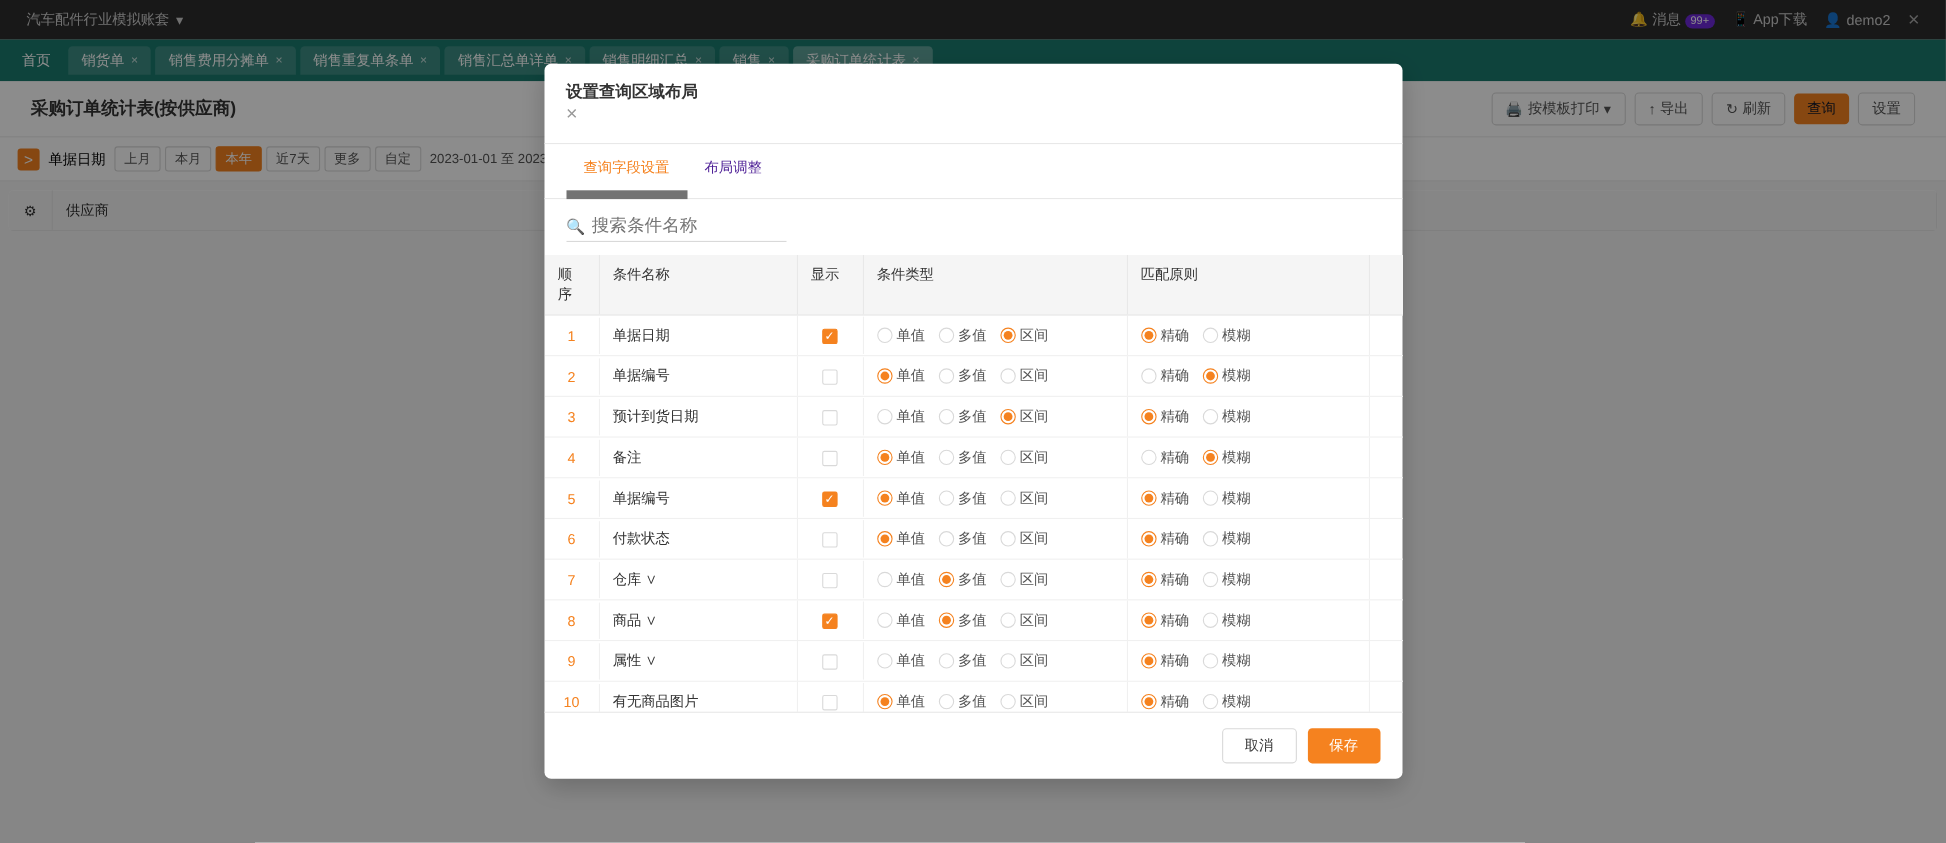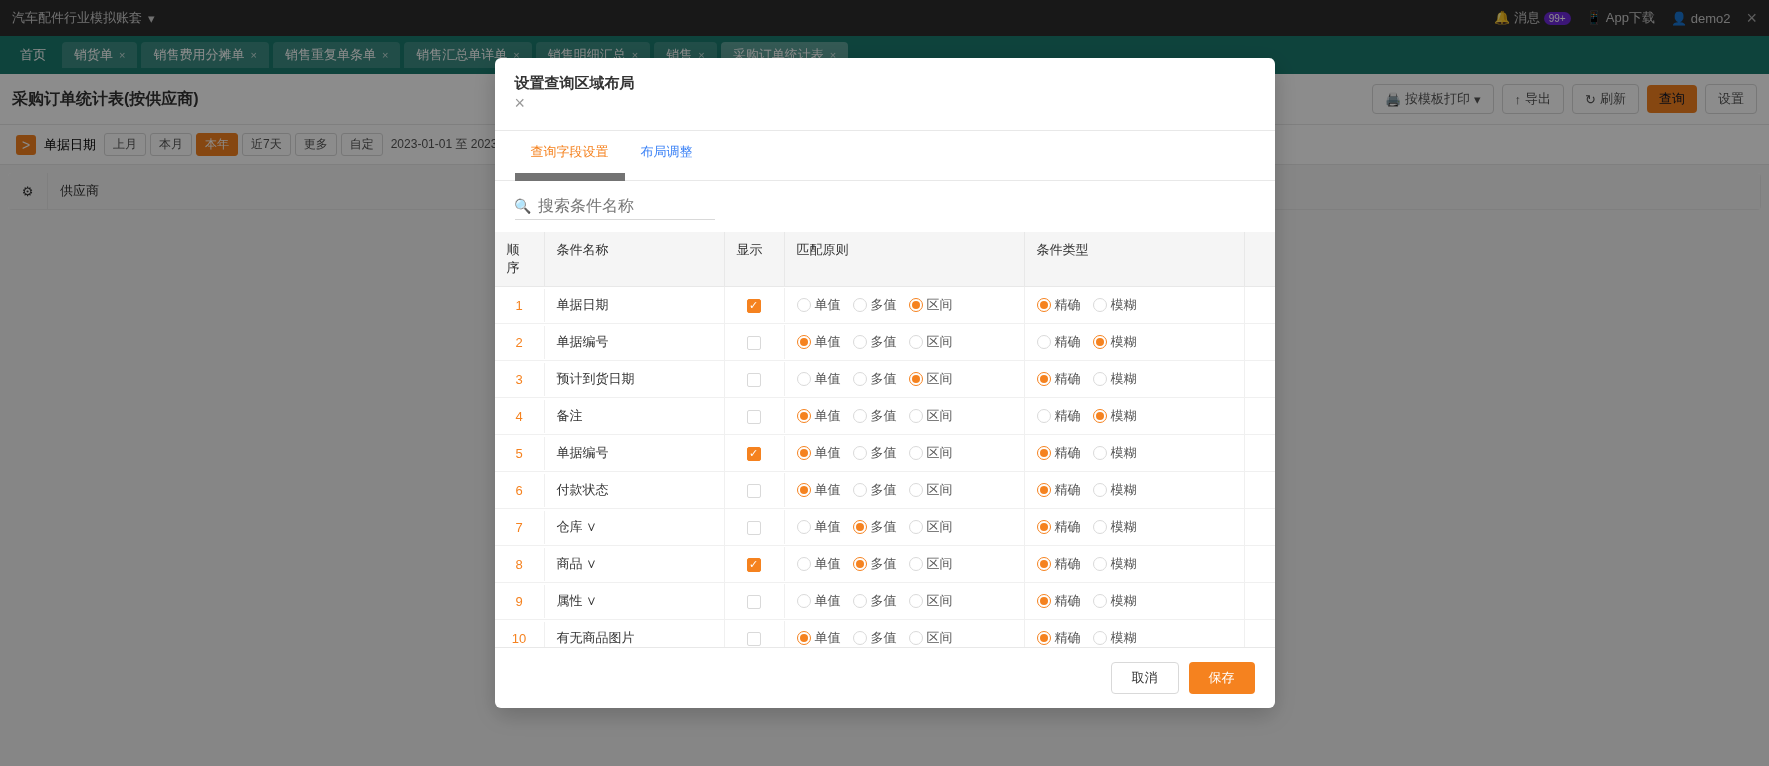--- a/index.html
+++ b/index.html
@@ -5,21 +5,21 @@
     * { box-sizing: border-box; margin: 0; padding: 0; }
     body { font-family: 'Microsoft YaHei', Arial, sans-serif; font-size: 13px; background: #f0f2f5; overflow: hidden; }
 
     
     .top-bar {
       background: #2d2d2d;
       height: 36px;
       display: flex;
       align-items: center;
       justify-content: space-between;
-      padding: 0 12px;
+      padding: 0 24px;
       color: #ccc;
     }
     .top-bar-left { font-size: 13px; color: #ccc; display: flex; align-items: center; gap: 6px; }
     .top-bar-right { display: flex; align-items: center; gap: 16px; font-size: 13px; }
     .top-bar-right .badge { background: #6d28d9; color: #fff; border-radius: 10px; padding: 1px 5px; font-size: 10px; }
     .top-bar-right .close-icon { color: #aaa; cursor: pointer; font-size: 18px; }
 
     
     .tab-bar {
       background: #1a7a6e;
@@ -48,21 +48,21 @@
     
     .main-area {
       background: #f5f5f5;
       min-height: calc(766px - 74px);
       position: relative;
     }
 
     
     .page-header {
       background: #fff;
-      padding: 10px 12px;
+      padding: 10px 28px;
       display: flex;
       align-items: center;
       justify-content: space-between;
       border-bottom: 1px solid #e8e8e8;
     }
     .page-title { font-size: 16px; font-weight: bold; color: #333; }
     .page-actions { display: flex; gap: 8px; align-items: center; }
     .btn-outline { border: 1px solid #d9d9d9; background: #fff; padding: 5px 12px; border-radius: 4px; cursor: pointer; font-size: 13px; color: #555; display: flex; align-items: center; gap: 4px; }
     .btn-primary { background: #f5821f; border: none; color: #0f172a; padding: 5px 12px; border-radius: 4px; cursor: pointer; font-size: 13px; }
 
@@ -124,21 +124,21 @@
     
     .dialog-tabs {
       display: flex;
       padding: 0 20px;
       border-bottom: 1px solid #e8e8e8;
       gap: 0;
     }
     .dialog-tab {
       padding: 12px 16px;
       cursor: pointer;
-      color: #3b82f6;
+      color: #4c1d95;
       font-size: 13px;
       border-bottom: 2px solid transparent;
       margin-bottom: -1px;
     }
     .dialog-tab.active {
       color: #f5821f;
       border-bottom: 8px solid #737373;
       font-weight: 500;
     }
 
@@ -410,22 +410,22 @@
         <input type="text" placeholder="搜索条件名称" style="">
       </div>
     </div>
 
     <div class="dialog-table">
 
       <div class="dialog-table-header">
         <div class="dialog-th">顺序</div>
         <div class="dialog-th">条件名称</div>
         <div class="dialog-th center">显示</div>
+        <div class="dialog-th">条件类型</div>
         <div class="dialog-th">匹配原则</div>
-        <div class="dialog-th">条件类型</div>
       </div>
 
       <div class="dialog-table-body" id="dialog-body">
           <div class="dialog-row">
             <div class="dialog-td order-num">1</div>
             <div class="dialog-td">单据日期</div>
             <div class="dialog-td center"><span class="cb checked"></span></div>
             <div class="dialog-td">
               <div class="radio-group">
                 <div class="radio-item">

